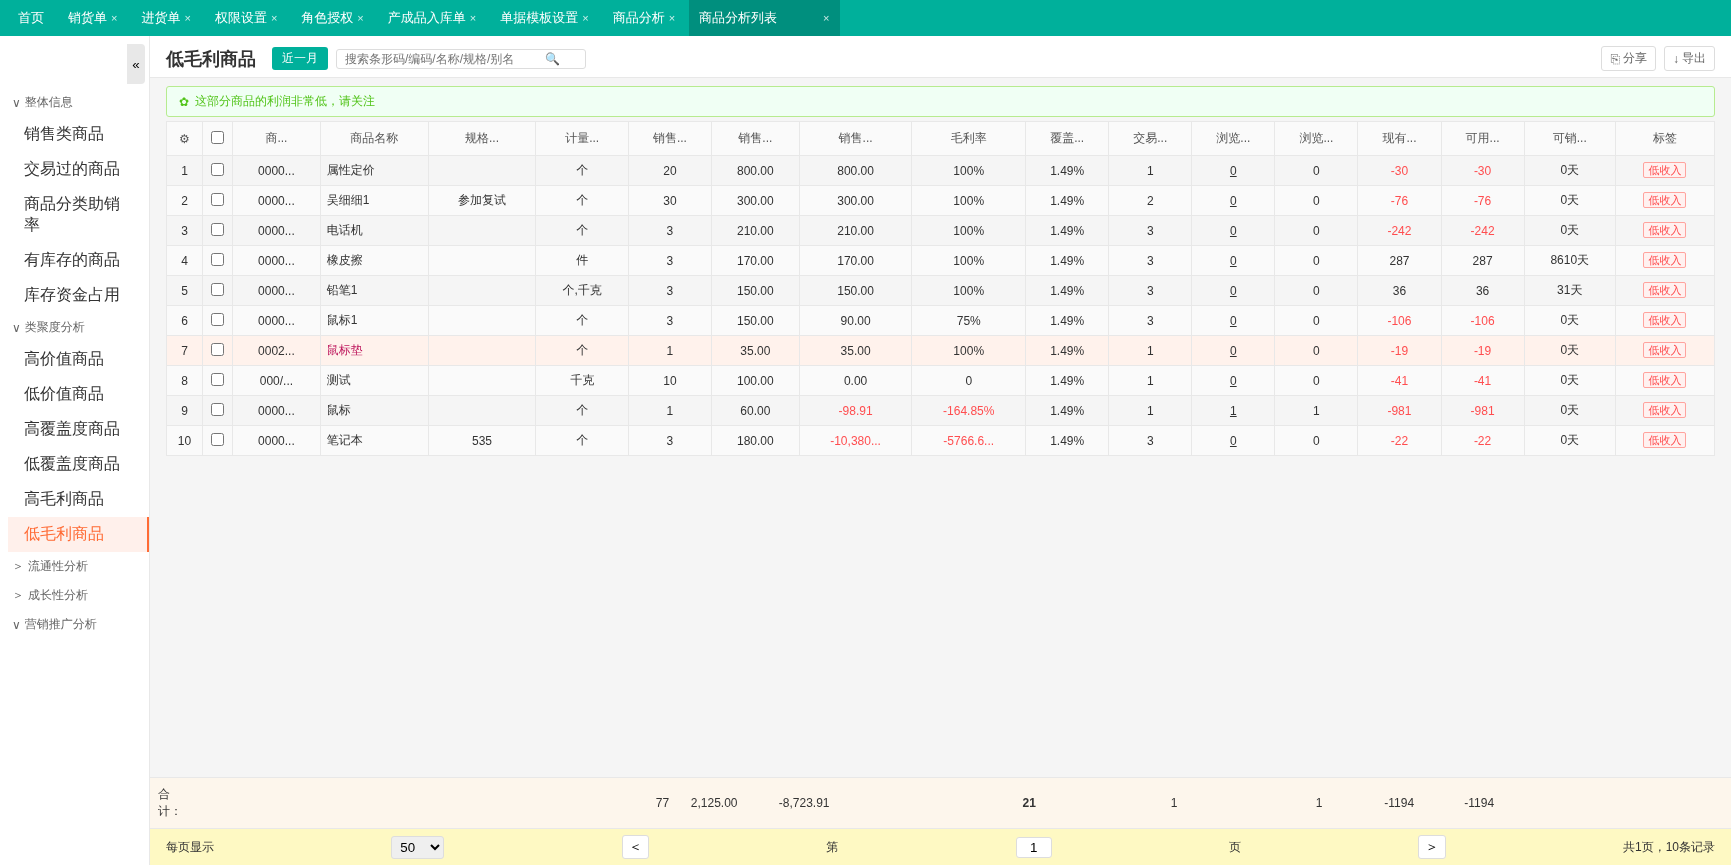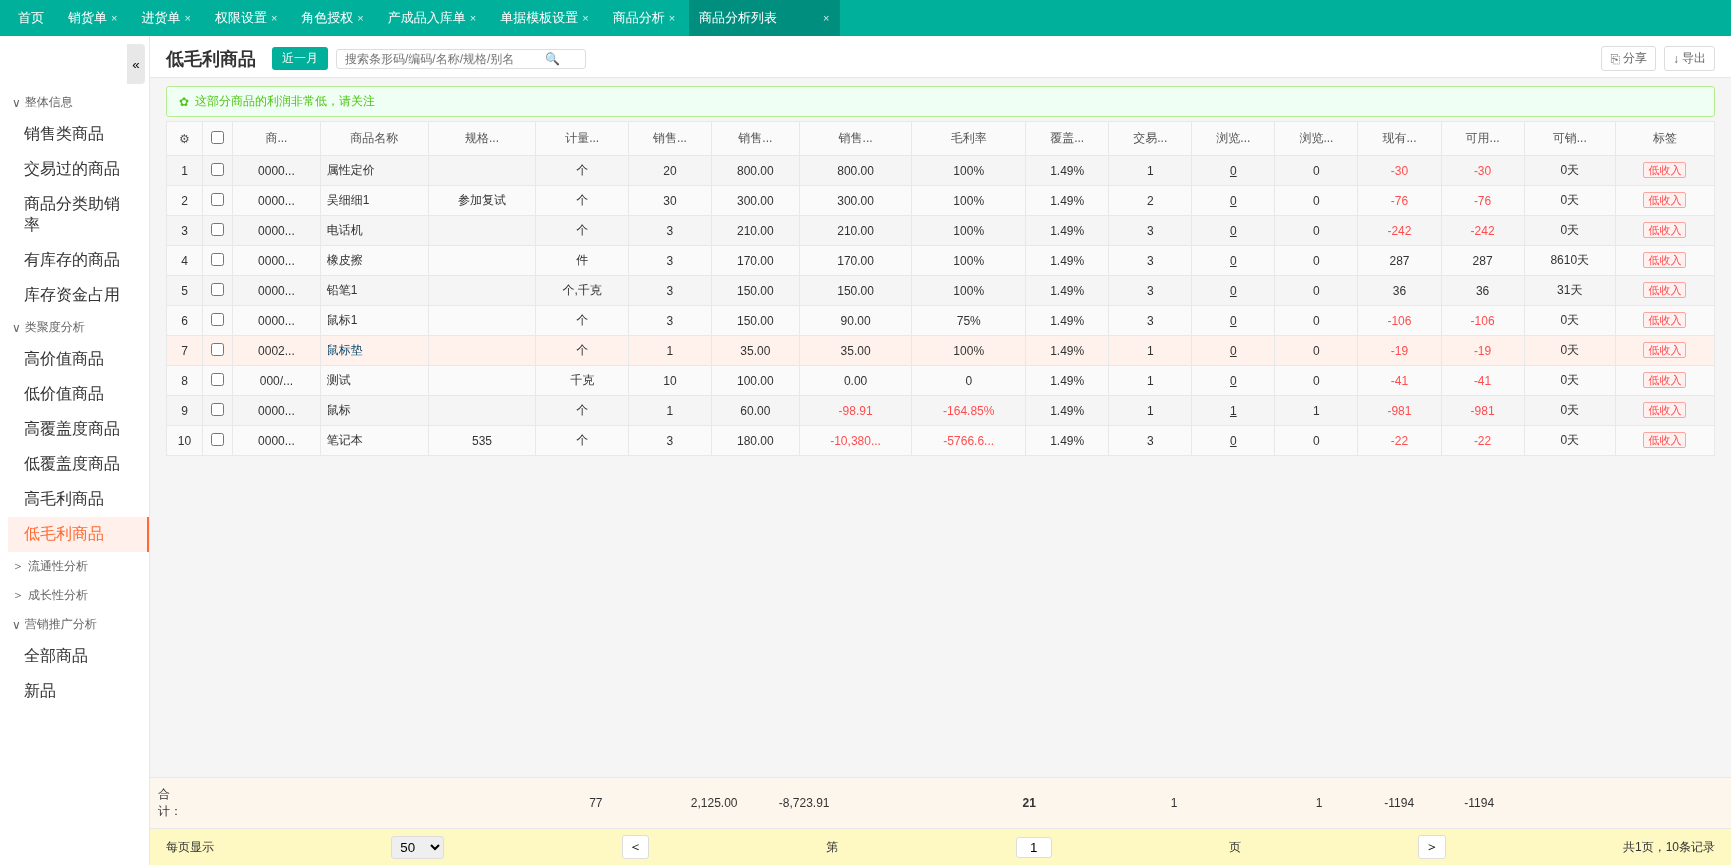--- a/index.html
+++ b/index.html
@@ -152,24 +152,20 @@
     </div>
 
     <div class="sidebar-group-title">
       <span class="arrow">＞</span>
       <span>成长性分析</span>
     </div>
 
     <div class="sidebar-group-title">
       <span class="arrow">∨</span>
       <span>营销推广分析</span>
-    </div>
-    <div class="sidebar-sub">
-      <div class="sidebar-item">全部商品</div>
-      <div class="sidebar-item">新品</div>
     </div>
   </div>
 
   <div class="content">
 
     <div class="content-header">
       <span class="page-title">低毛利商品</span>
       <button class="time-filter-btn">近一月</button>
       <div class="search-box">
         <input type="text" placeholder="搜索条形码/编码/名称/规格/别名" style="">
@@ -334,21 +330,21 @@
     <td>0</td>
     <td style="color:#ff4d4f;">-106</td>
     <td style="color:#ff4d4f;">-106</td>
     <td style="">0天</td>
     <td><span class="tag-low-income">低收入</span></td>
   </tr>
             <tr class="highlight">
     <td>7</td>
     <td><input type="checkbox" style=""></td>
     <td>0002...</td>
-    <td class="left-align" style="color:#0c4a6e;margin-top:32px;">鼠标垫</td>
+    <td class="left-align" style="color:#be185d;margin-top:32px;">鼠标垫</td>
     <td></td>
     <td>个</td>
     <td>1</td>
     <td>35.00</td>
     <td style="">35.00</td>
     <td style="">100%</td>
     <td>1.49%</td>
     <td>1</td>
     <td><span class="underline-link">0</span></td>
     <td>0</td>
@@ -423,21 +419,21 @@
 
     <div class="table-footer">
       <span>合计：</span>
       <div class="footer-total" style="display:flex;gap:0;width:100%;">
         <span style="width:36px;"></span>
         <span style="width:30px;"></span>
         <span style="width:70px;"></span>
         <span style="width:140px;"></span>
         <span style="width:60px;"></span>
         <span style="width:60px;"></span>
-        <span style="width:80px;text-align:left;">77</span>
+        <span style="width:80px;text-align:right;">77</span>
         <span style="width:90px;text-align:center;">2,125.00</span>
         <span style="width:90px;text-align:center;">-8,723.91</span>
         <span style="width:70px;text-align:center;"></span>
         <span style="width:70px;text-align:center;"></span>
         <span style="width:80px;text-align:center;font-weight:bold;">21</span>
         <span style="width:70px;text-align:center;"></span>
         <span style="width:70px;text-align:center;">1</span>
         <span style="width:70px;text-align:center;"></span>
         <span style="width:80px;text-align:center;">1</span>
         <span style="width:80px;text-align:center;">-1194</span>

